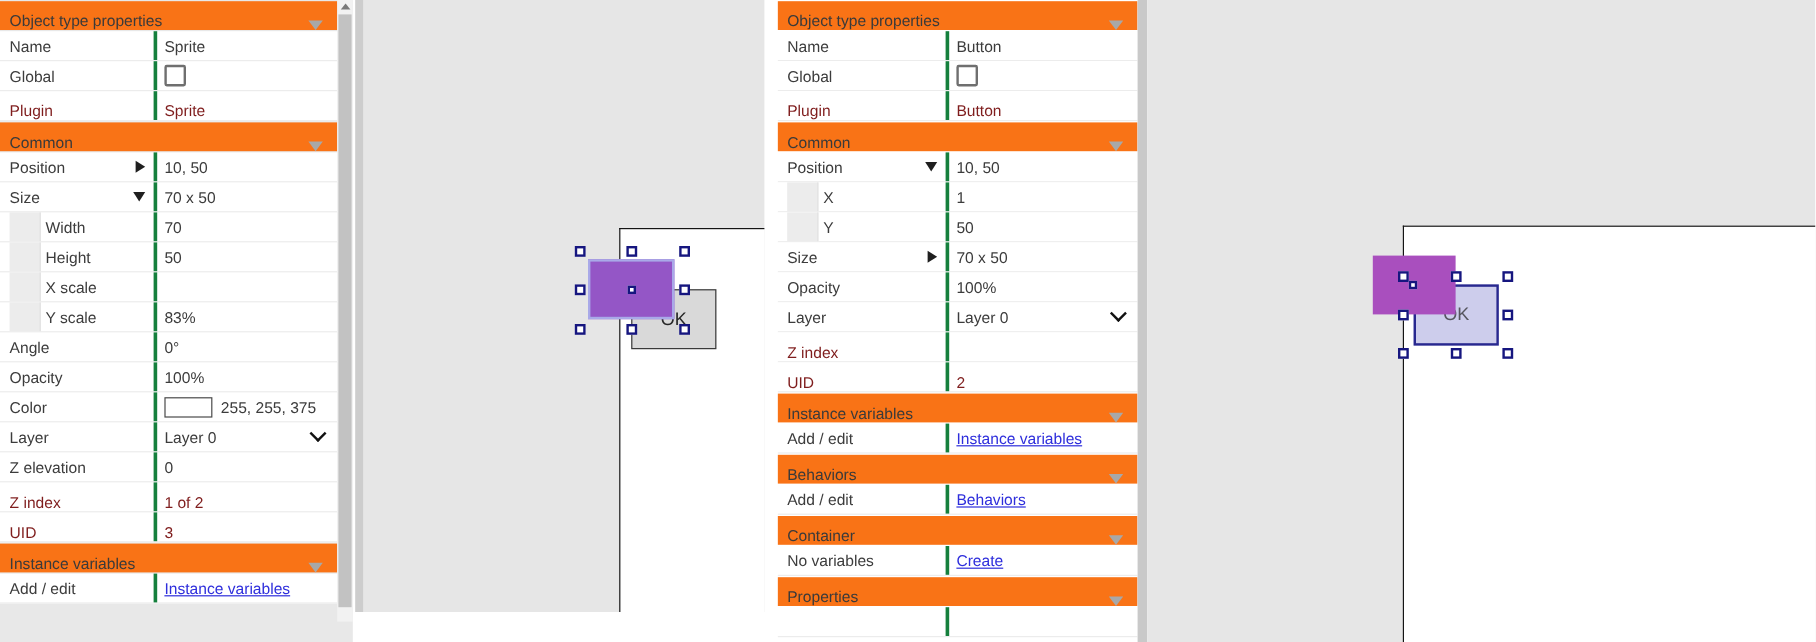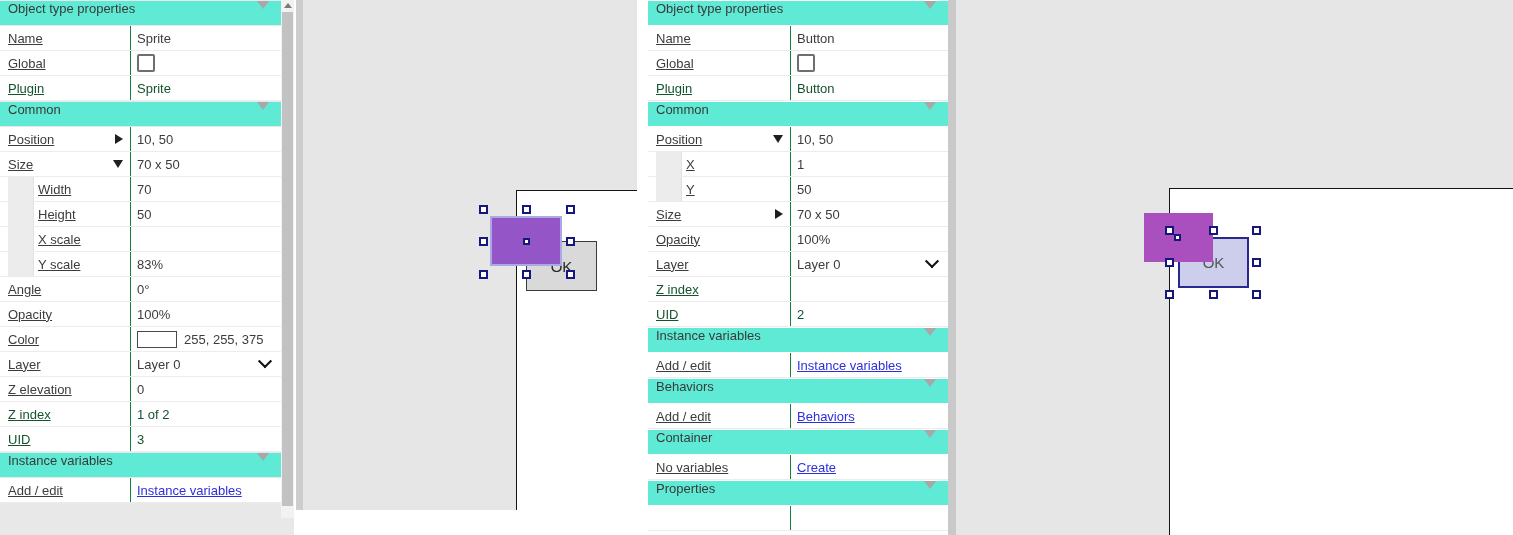--- a/index.html
+++ b/index.html
@@ -7,30 +7,30 @@
           font-family:"Liberation Sans",sans-serif;font-size:13px;color:#3c3c3c;}
   .pane{position:absolute;top:0;}
 
   
   #panel1{left:0;width:294px;height:535px;background:#E8E8E8;}
   #panel1 .rows{position:absolute;left:0;top:0;width:281px;background:#E8E8E8;}
   #panel2{left:648px;width:300px;height:535px;background:#fff;overflow:hidden;}
   #panel2 .rows{position:absolute;left:0;top:0;width:300px;}
 
   .prow{height:25px;display:flex;align-items:center;background:#fff;border-bottom:1px solid #ECECEC;box-sizing:border-box;}
-  .hdr{height:24px;display:flex;align-items:flex-start;background:#5eead4;margin:1px 0;padding-left:8px;border-bottom:none;gap:40px;}
+  .hdr{height:24px;display:flex;align-items:flex-end;background:#f97316;margin:1px 0;padding-left:8px;border-bottom:none;gap:40px;}
   .hdr .htxt{color:#3a3a3a;}
   .tri-collapse{margin-left:auto;margin-right:12px;width:0;height:0;
     border-left:6px solid transparent;border-right:6px solid transparent;border-top:8px solid #A8A8A8;}
-  .lab{flex:0 0 auto;display:flex;align-items:center;height:100%;border-right:1px solid #15803d;padding-left:8px;box-sizing:border-box;text-decoration:underline;}
+  .lab{flex:0 0 auto;display:flex;align-items:center;height:100%;border-right:3px solid #15803d;padding-left:8px;box-sizing:border-box;}
   #panel1 .lab{width:131px;}
   #panel2 .lab{width:143px;}
   .val{display:flex;align-items:center;padding-left:6px;flex:1;height:100%;}
   .indent{flex:0 0 25px;height:100%;background:#ECECEC;border-right:1px solid #E2E2E2;margin-right:4px;}
-  .disabled .lab,.disabled .val{color:#14532d;}
+  .disabled .lab,.disabled .val{color:#7f1d1d;align-items:flex-end;}
   .exp{margin-left:auto;margin-right:7px;width:0;height:0;}
   .exp.closed{border-top:5px solid transparent;border-bottom:5px solid transparent;border-left:8px solid #1f1f1f;}
   .exp.open{border-left:5px solid transparent;border-right:5px solid transparent;border-top:8px solid #1f1f1f;}
   .checkbox{width:14px;height:14px;border:2px solid #6F6F6F;border-radius:2px;background:#fff;}
   .swatch{width:38px;height:15px;border:1px solid #4a4a4a;background:#fff;margin-right:7px;}
   .chev{margin-left:auto;margin-right:11px;width:8px;height:8px;border-right:2px solid #111;border-bottom:2px solid #111;
         transform:rotate(45deg) translate(-2px,-2px);}
   .linkv{color:#2E2EDC;text-decoration:underline;cursor:pointer;}
 
   

